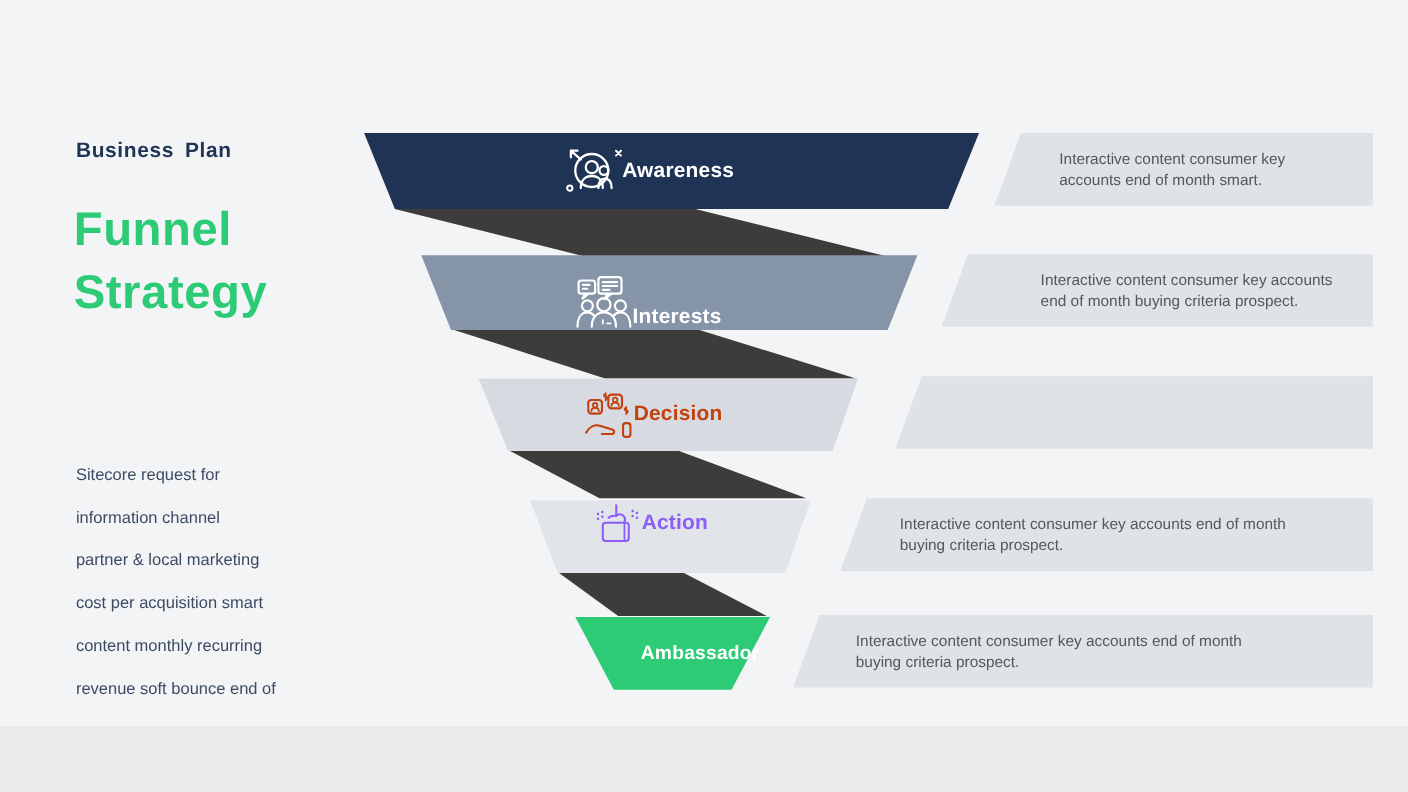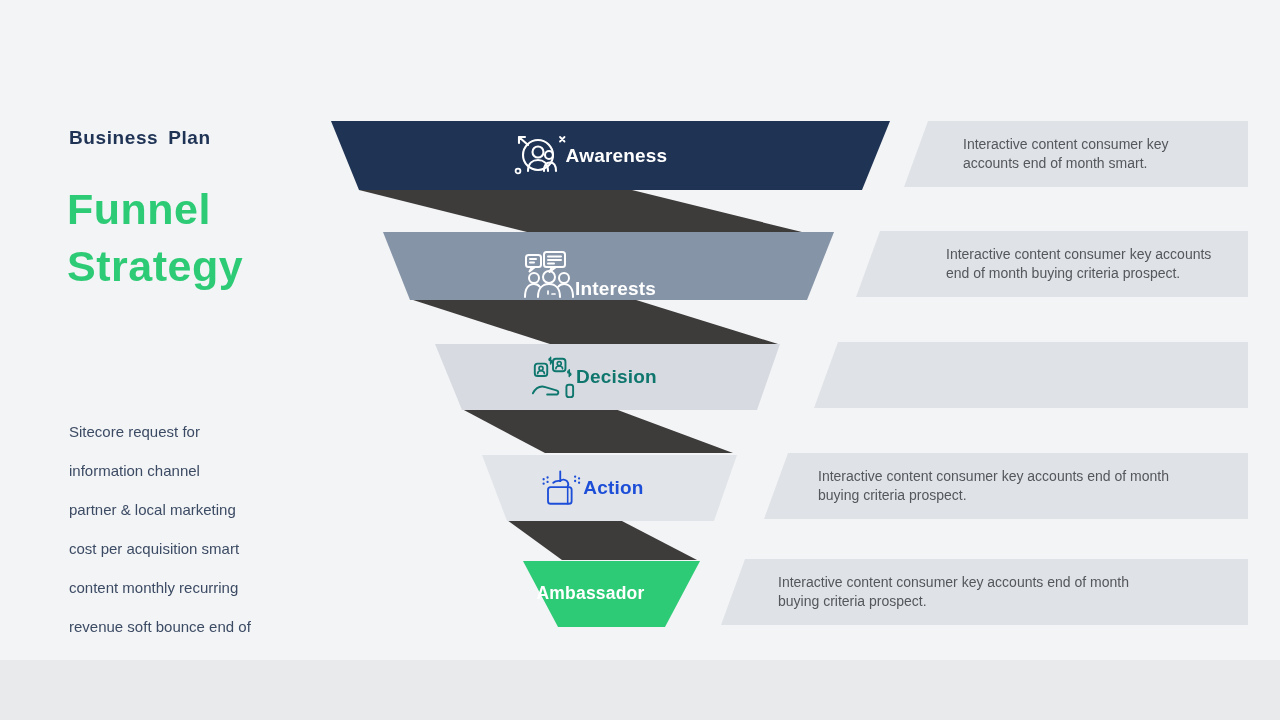--- a/index.html
+++ b/index.html
@@ -29,23 +29,23 @@
   }
 
   
   .stage-row {
     position:absolute; display:flex; align-items:center; justify-content:center;
     z-index:2;
   }
   .stage-row .lbl { font-weight:bold; font-size:19px; letter-spacing:0.2px; }
   .stage-awareness  { left:331px; top:121px; width:559px; height:69px; color:#fff; padding-right:40px; }
   .stage-interests  { left:383px; top:232px; width:451px; height:68px; color:#fff; padding-right:38px;align-items:flex-end; }
-  .stage-decision   { left:435px; top:344px; width:345px; height:66px; color:#0f766e; padding-right:28px; }
-  .stage-action     { left:482px; top:455px; width:255px; height:66px; color:#1d4ed8; padding-right:34px; }
-  .stage-ambassador { left:502px; top:561px; width:177px; height:65px; color:#fff; }
+  .stage-decision   { left:435px; top:344px; width:345px; height:66px; color:#c2410c; padding-right:28px; }
+  .stage-action     { left:482px; top:443px; width:255px; height:66px; color:#8b5cf6; padding-right:34px; }
+  .stage-ambassador { left:548px; top:561px; width:177px; height:65px; color:#fff; }
   .stage-ambassador .lbl { font-size:17.5px; }
   .stage-row svg { flex:none; }
 
   
   .card-text {
     position:absolute; display:flex; align-items:center; z-index:2;
     font-size:14px; line-height:19.5px; color:#54575B; white-space:pre-line;
   }
   .card-text-1 { left:963px; top:121px; width:285px; height:66px; }
   .card-text-2 { left:946px; top:231px; width:330px; height:66px; }

